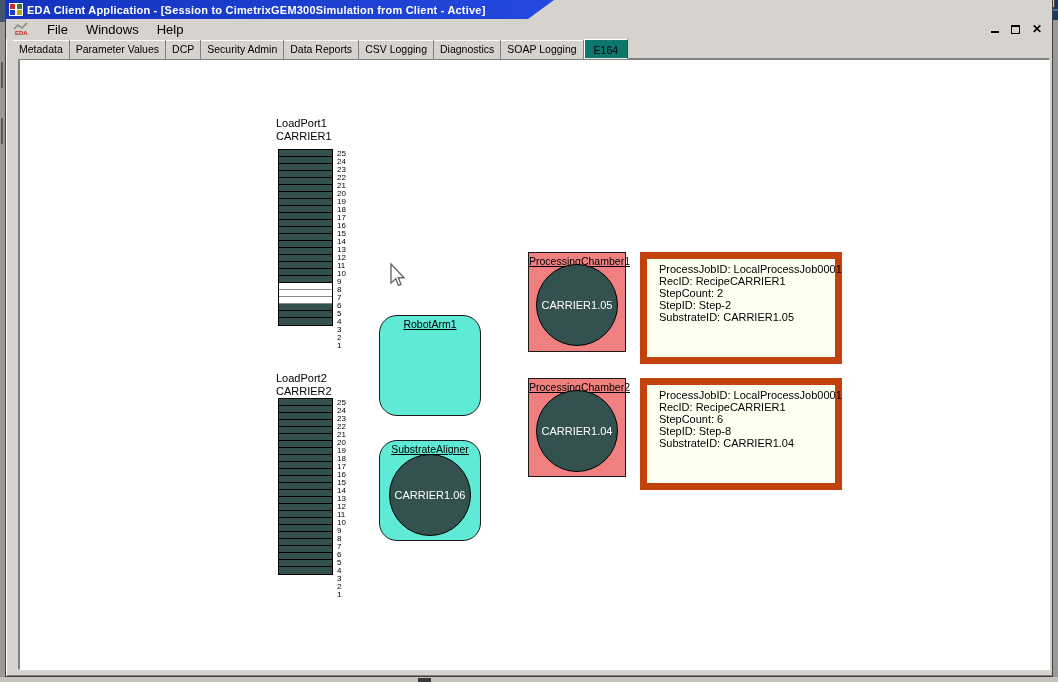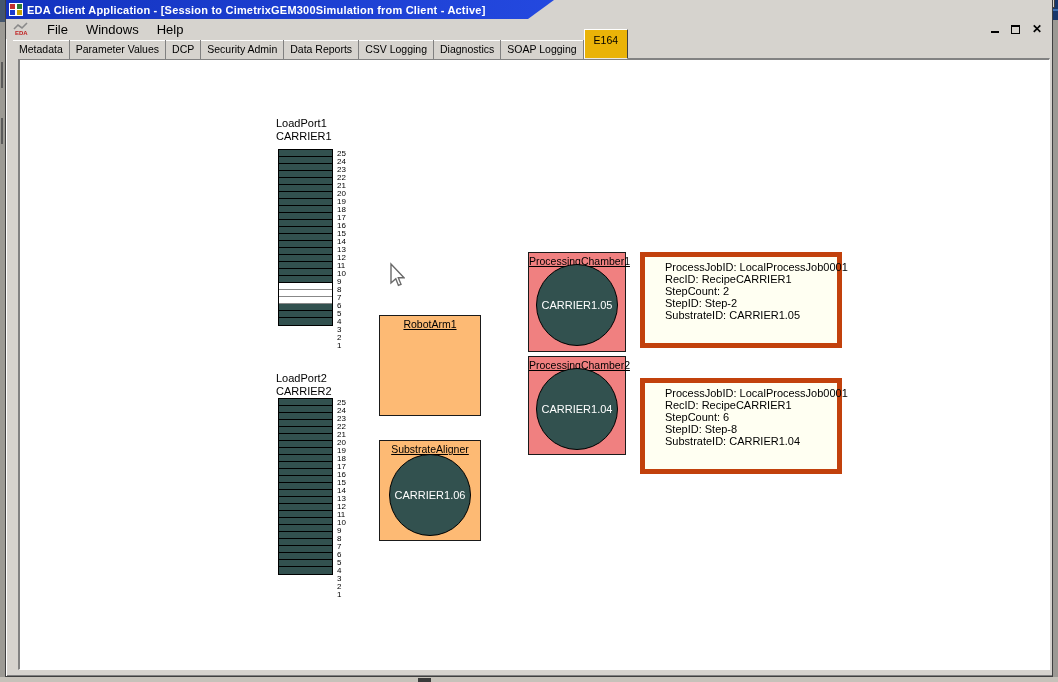--- a/index.html
+++ b/index.html
@@ -46,46 +46,46 @@
   .mdi-min::after { content:""; position:absolute; left:0; bottom:0; width:8px; height:2px; background:#000; }
   .mdi-restore { width:9px; height:9px; position:relative; }
   .mdi-restore::before { content:""; position:absolute; right:0; top:0; width:7px; height:6px; border:1px solid #000; border-top-width:2px; }
   .mdi-restore::after { content:""; position:absolute; left:0; bottom:0; width:7px; height:6px; border:1px solid #000; border-top-width:2px; background:#d6d3ce; }
   .mdi-close { font-size:12px; font-weight:bold; color:#000; line-height:10px; }
 
   
   .tabrow { position:absolute; left:7px; top:39px; height:20px; display:flex; align-items:flex-end; z-index:5; }
   .tab { font-size:10.5px; color:#000; padding:3px 6px 4px 6px; height:19px;
     border-right:1px solid #808080; box-shadow:inset 0 1px 0 #fff; background:#d6d3ce; white-space:nowrap; }
-  .tab.active { background:#eab308; height:30px; margin-top:-2px;
+  .tab.active { background:#0f766e; height:20px; margin-top:-2px;
     border:1px solid; border-color:#fff #404040 #ece9e4 #fff; box-shadow:none; padding:4px 9px 6px 9px; position:relative; z-index:6; }
 
   
   .content-frame { position:absolute; left:12px; top:58px; width:1032px; height:612px; background:#fff;
     border-top:2px solid #828282; border-left:2px solid #828282; border-right:1px solid #fff; border-bottom:1px solid #fff; z-index:2; }
 
   
   .equip-label { position:absolute; font-size:11px; line-height:13px; color:#000; white-space:pre-line; z-index:3; }
 
   .slots-box { position:absolute; width:55px; border:1px solid #000; background:#32514f; z-index:3; }
   .slot { height:7px; background:#32514f; border-bottom:1px solid #000; }
   .slot:last-child { border-bottom:none; }
   .slot.empty { background:#fff; border-bottom-color:#888; }
   .slot-nums { position:absolute; font-size:8px; line-height:8px; color:#000; z-index:3; }
   .slot-nums .num { height:8px; }
 
   .equip-box { position:absolute; border:1px solid #1a1a1a; z-index:3;text-decoration:underline; }
   .equip-box .box-title { text-align:center; font-size:10.5px; margin-top:2px; white-space:nowrap; }
-  .box-blue { background:#fdba74; }
+  .box-blue { background:#5eead4;border-radius:18px; }
   .box-pink { background:#f08080; }
   .wafer-circle { position:absolute; border-radius:50%; background:#32514f; border:1px solid #000000;
     display:flex; align-items:center; justify-content:center; color:#fff; font-size:11px; }
 
-  .info-box { position:absolute; width:202px; height:96px; background:#fffff2; border:5px solid #c2410c;
-    padding:4px 20px; z-index:3; }
+  .info-box { position:absolute; width:202px; height:112px; background:#fffff2; border:7px solid #c2410c;
+    padding:4px 12px; z-index:3; }
   .info-line { font-size:11px; line-height:12px; color:#000; white-space:nowrap; }
 
   .cursor { position:absolute; left:387px; top:262px; z-index:10; }
 </style>
 </head>
 <body>
 
 <div class="screen">
 
   <div class="bg-strip">
@@ -281,21 +281,21 @@
     </div>
   </div>
   <div class="info-box" style="left:640px; top:252px">
       <div class="info-line">ProcessJobID: LocalProcessJob0001</div>
       <div class="info-line">RecID:  RecipeCARRIER1</div>
       <div class="info-line">StepCount: 2</div>
       <div class="info-line">StepID: Step-2</div>
       <div class="info-line">SubstrateID: CARRIER1.05</div>
     </div>
 
-  <div class="equip-box box-pink" style="left:528px; top:356px; width:98px; height:99px">
+  <div class="equip-box box-pink" style="left:528px; top:378px; width:98px; height:99px">
     <div class="box-title">ProcessingChamber2</div>
     <div class="wafer-circle" style="left:7px; top:11px; width:82px; height:82px">
       <span>CARRIER1.04</span>
     </div>
   </div>
   <div class="info-box" style="left:640px; top:378px">
       <div class="info-line">ProcessJobID: LocalProcessJob0001</div>
       <div class="info-line">RecID:  RecipeCARRIER1</div>
       <div class="info-line">StepCount: 6</div>
       <div class="info-line">StepID: Step-8</div>

